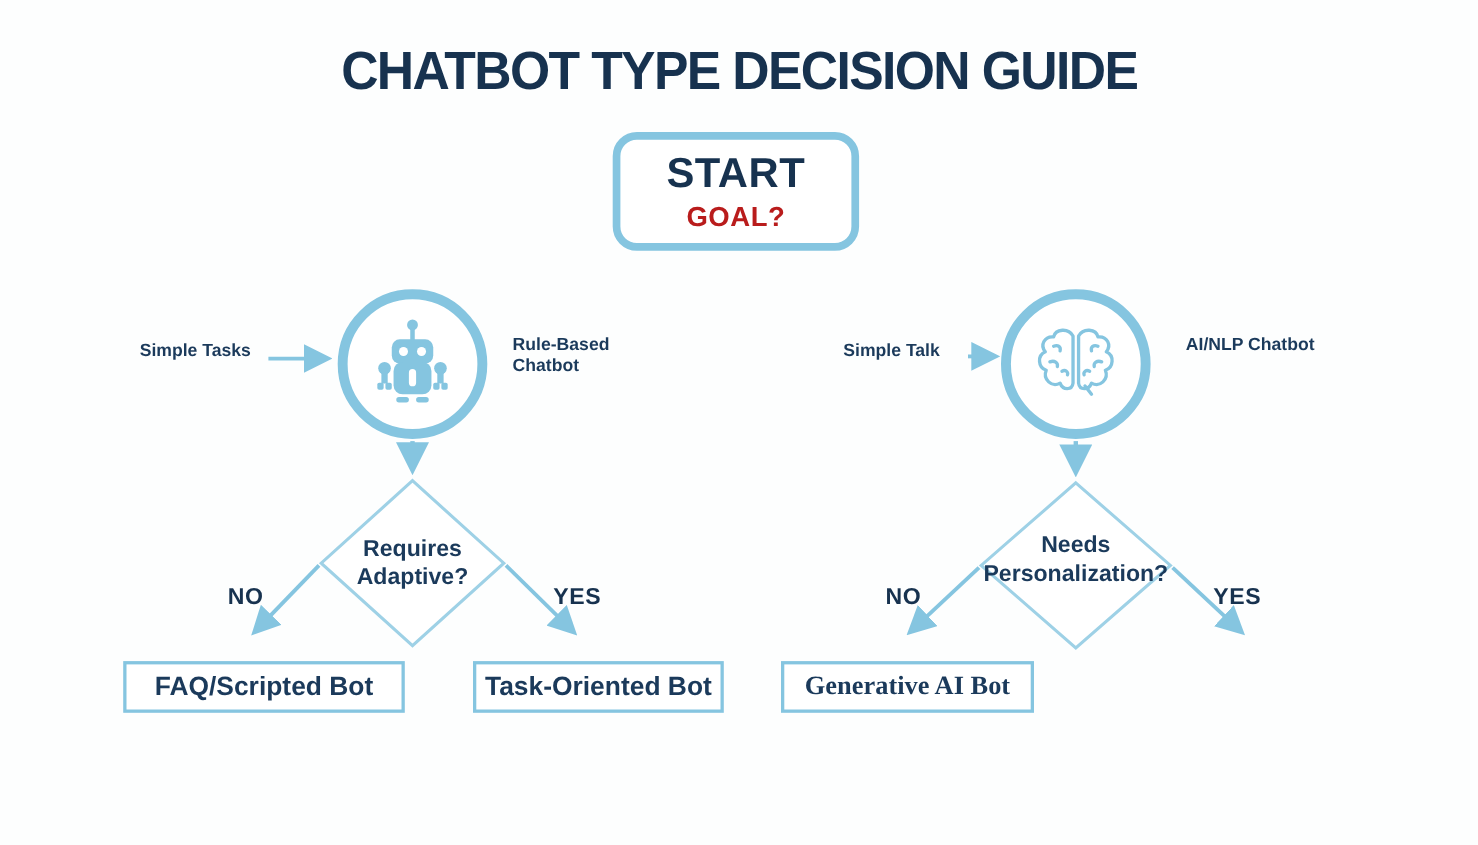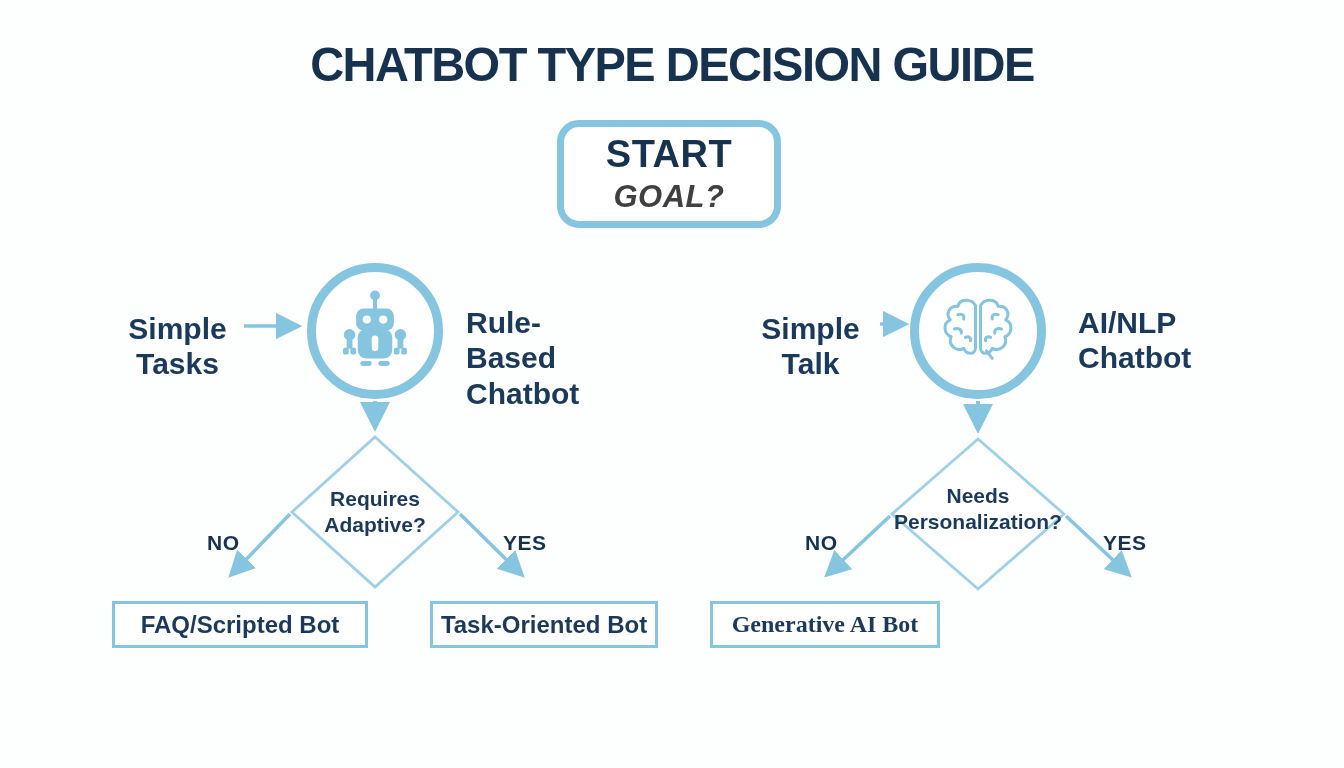--- a/index.html
+++ b/index.html
@@ -40,21 +40,21 @@
     border: 7px solid #85c5e0;
     border-radius: 22px;
     background: #ffffff;
     display: flex;
     flex-direction: column;
     align-items: center;
     justify-content: center;
     gap: 3px;
   }
   .start-label { font-size: 38px; font-weight: 800; color: #17324f; letter-spacing: 0.5px; }
-  .start-sub   { font-size: 31px; font-weight: 800; color: #404040; letter-spacing: 0.5px; font-style: italic; }
+  .start-sub   { font-size: 25px; font-weight: 800; color: #b91c1c; letter-spacing: 0.5px; }
 
   
   svg.connectors {
     position: absolute;
     left: 0; top: 0;
     width: 1344px; height: 768px;
   }
 
   
   .node-circle {
@@ -67,21 +67,21 @@
     display: flex;
     align-items: center;
     justify-content: center;
   }
   .circle-left  { left: 307px; top: 263px; }
   .circle-right { left: 910px; top: 263px; }
 
   
   .side-label {
     position: absolute;
-    font-size: 30px;
+    font-size: 16px;
     font-weight: 800;
     color: #1b3a5b;
     line-height: 1.18;
   }
   .input-left   { left: 115px;  top: 311px; width: 125px; text-align: center; }
   .input-right  { left: 748px;  top: 311px; width: 125px; text-align: center; }
   .node-label-left  { left: 466px;  top: 305px; width: 150px; text-align: left; }
   .node-label-right { left: 1078px; top: 305px; width: 130px; text-align: left; }
 
   

